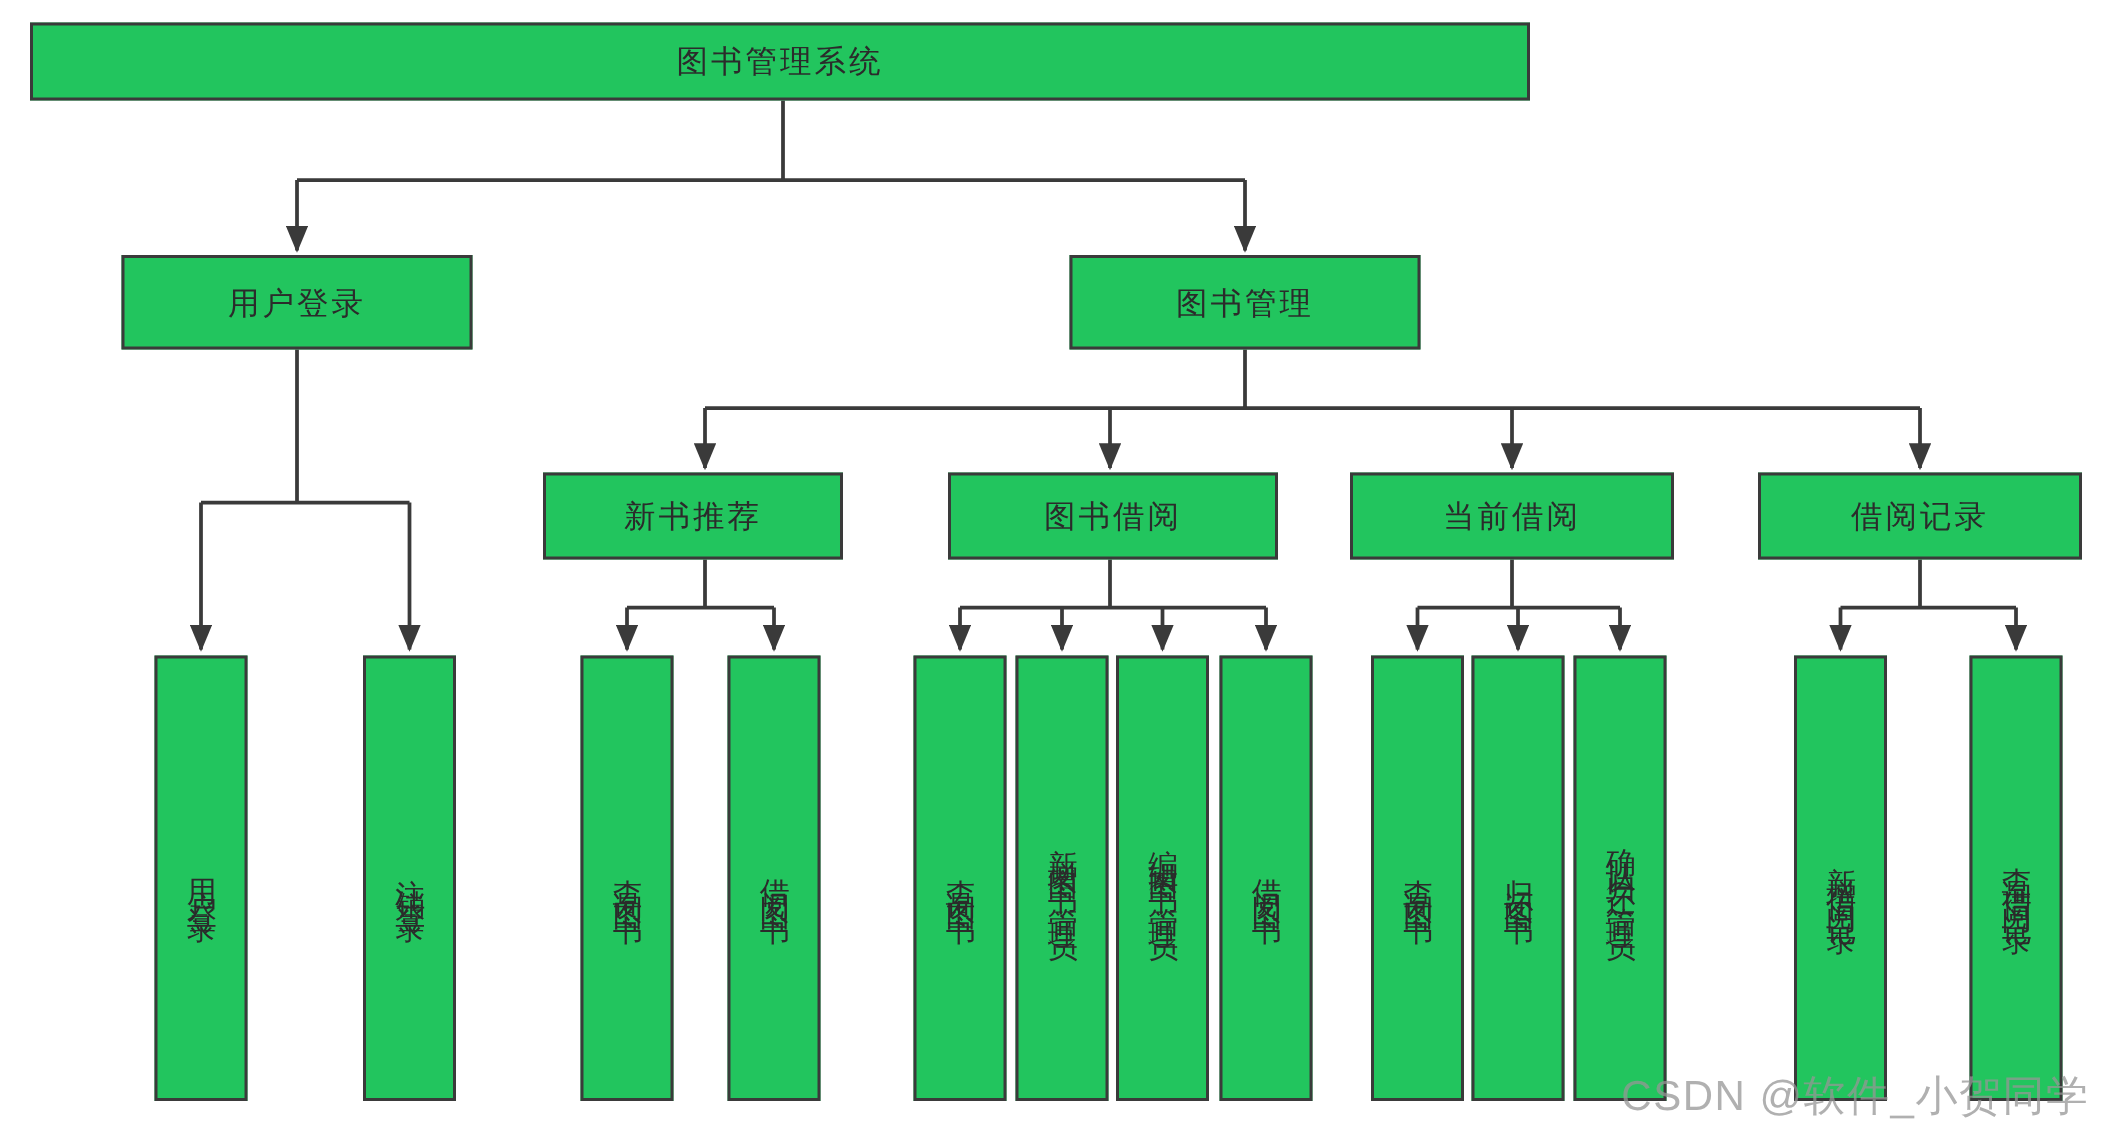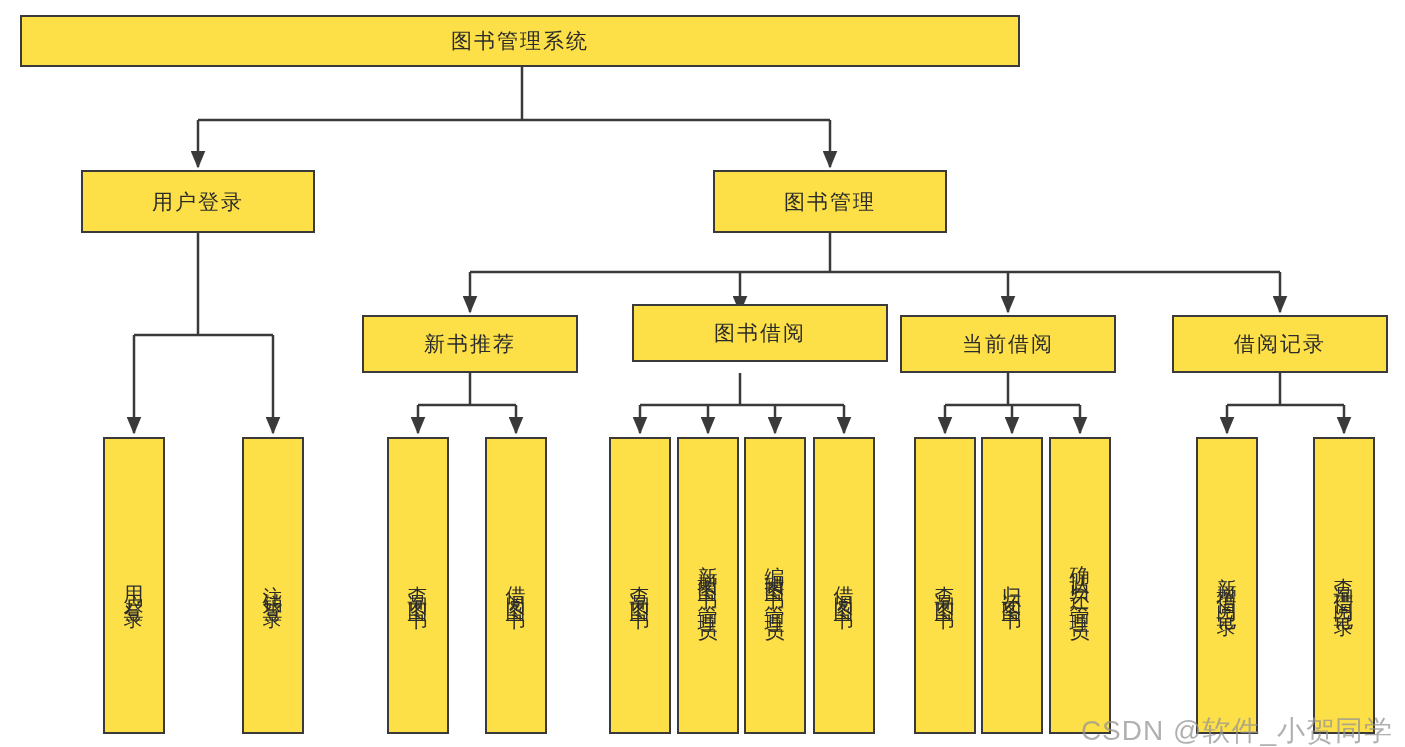--- a/index.html
+++ b/index.html
@@ -14,21 +14,21 @@
   .connectors {
     position: absolute;
     left: 0; top: 0;
     width: 1405px; height: 747px;
     z-index: 1;
   }
   .node {
     position: absolute;
     box-sizing: border-box;
     border: 2px solid #3a3a3a;
-    background: #fde047;
+    background: #22c55e;
     color: #2b2b2b;
     display: flex;
     align-items: center;
     justify-content: center;
     z-index: 2;
   }
   .hnode {
     font-size: 21px;
     letter-spacing: 2px;
     font-weight: 400;
@@ -100,22 +100,22 @@
       <path d="M1227,405 L1227,433" marker-end="url(#arw)"></path>
       <path d="M1344,405 L1344,433" marker-end="url(#arw)"></path>
     </g>
   </svg>
 
   <div class="node hnode" style="left:20px; top:15px; width:1000px; height:52px;">图书管理系统</div>
 
   <div class="node hnode" style="left:81px; top:170px; width:234px; height:63px;">用户登录</div>
   <div class="node hnode" style="left:713px; top:170px; width:234px; height:63px;font-family:Liberation Serif, serif;">图书管理</div>
 
-  <div class="node hnode" style="left:362px; top:315px; width:216px; height:58px;">新书推荐</div>
-  <div class="node hnode" style="left:632px; top:304px; width:256px; height:58px;">图书借阅</div>
+  <div class="node hnode" style="left:362px; top:315px; width:200px; height:58px;">新书推荐</div>
+  <div class="node hnode" style="left:632px; top:315px; width:220px; height:58px;">图书借阅</div>
   <div class="node hnode" style="left:900px; top:315px; width:216px; height:58px;">当前借阅</div>
   <div class="node hnode" style="left:1172px; top:315px; width:216px; height:58px;">借阅记录</div>
 
   <div class="node leaf" style="left:103px;">用户登录</div>
   <div class="node leaf" style="left:242px;">注销登录</div>
 
   <div class="node leaf" style="left:387px;">查询图书</div>
   <div class="node leaf" style="left:485px;">借阅图书</div>
 
   <div class="node leaf" style="left:609px;">查询图书</div>

